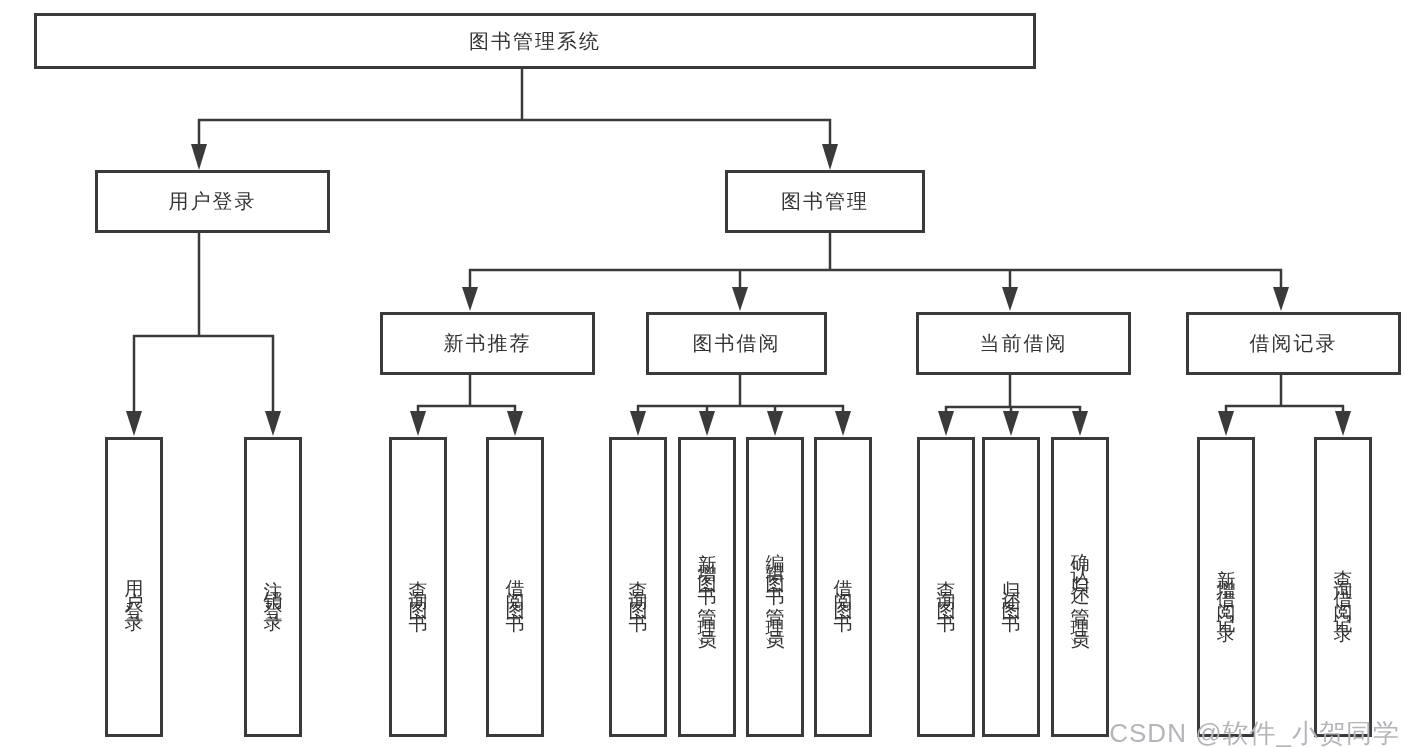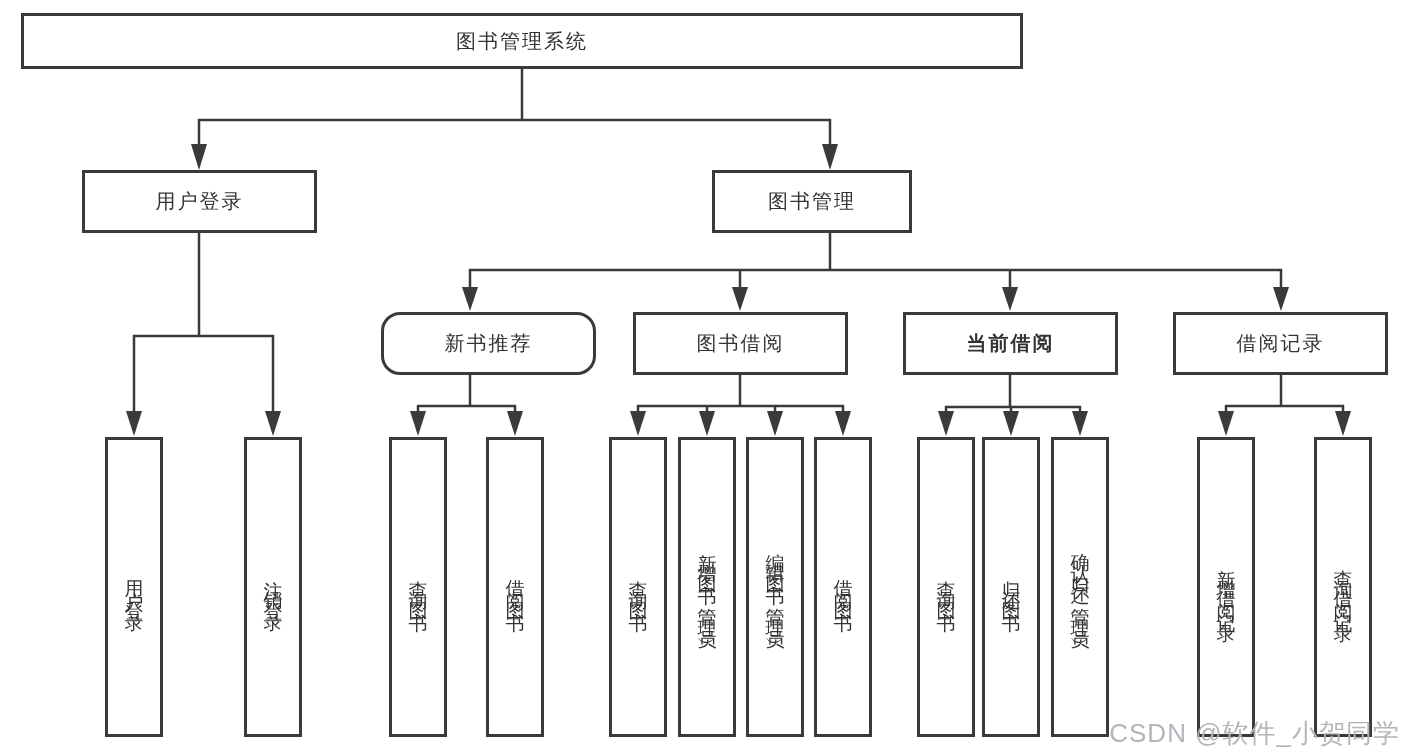--- a/index.html
+++ b/index.html
@@ -38,20 +38,21 @@
   }
 
   
   .hbox {
     display: flex;
     align-items: center;
     justify-content: center;
     font-size: 20px;
     letter-spacing: 2px;
     white-space: nowrap;
+    margin-left: 13px;
   }
 
   
   .vbox {
     writing-mode: vertical-rl;
     text-orientation: mixed;
     text-align: center;
     line-height: 52px;
     font-size: 19px;
     letter-spacing: 11px;
@@ -139,23 +140,23 @@
     <polygon points="1218,411 1234,411 1226,436"></polygon>
     <line x1="1343" y1="405" x2="1343" y2="413"></line>
     <polygon points="1335,411 1351,411 1343,436"></polygon>
   </svg>
 
   <div class="node hbox" style="left:21px; top:13px; width:1002px; height:56px;">图书管理系统</div>
 
   <div class="node hbox lvl2" style="left:82px; width:235px;">用户登录</div>
   <div class="node hbox lvl2" style="left:712px; width:200px;">图书管理</div>
 
-  <div class="node hbox lvl3" style="left:381px; width:215px;border-radius:19px;">新书推荐</div>
-  <div class="node hbox lvl3" style="left:633px; width:215px;">图书借阅</div>
-  <div class="node hbox lvl3" style="left:903px; width:215px;font-weight:bold;">当前借阅</div>
+  <div class="node hbox lvl3" style="left:367px; width:215px;">新书推荐</div>
+  <div class="node hbox lvl3" style="left:633px; width:181px;">图书借阅</div>
+  <div class="node hbox lvl3" style="left:903px; width:215px;">当前借阅</div>
   <div class="node hbox lvl3" style="left:1173px; width:215px;">借阅记录</div>
 
   <div class="node vbox" style="left:105px;">用户登录</div>
   <div class="node vbox" style="left:244px;">注销登录</div>
 
   <div class="node vbox" style="left:389px;">查询图书</div>
   <div class="node vbox" style="left:486px;">借阅图书</div>
 
   <div class="node vbox" style="left:609px;">查询图书</div>
   <div class="node vbox" style="left:678px;">新增图书（管理员）</div>

